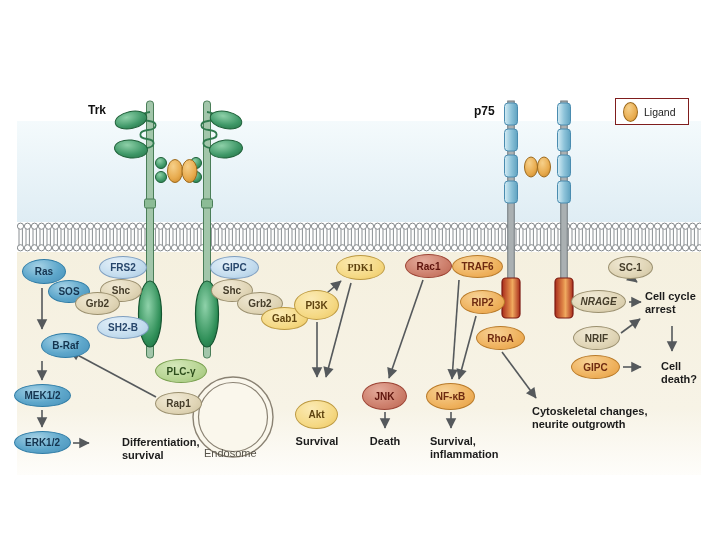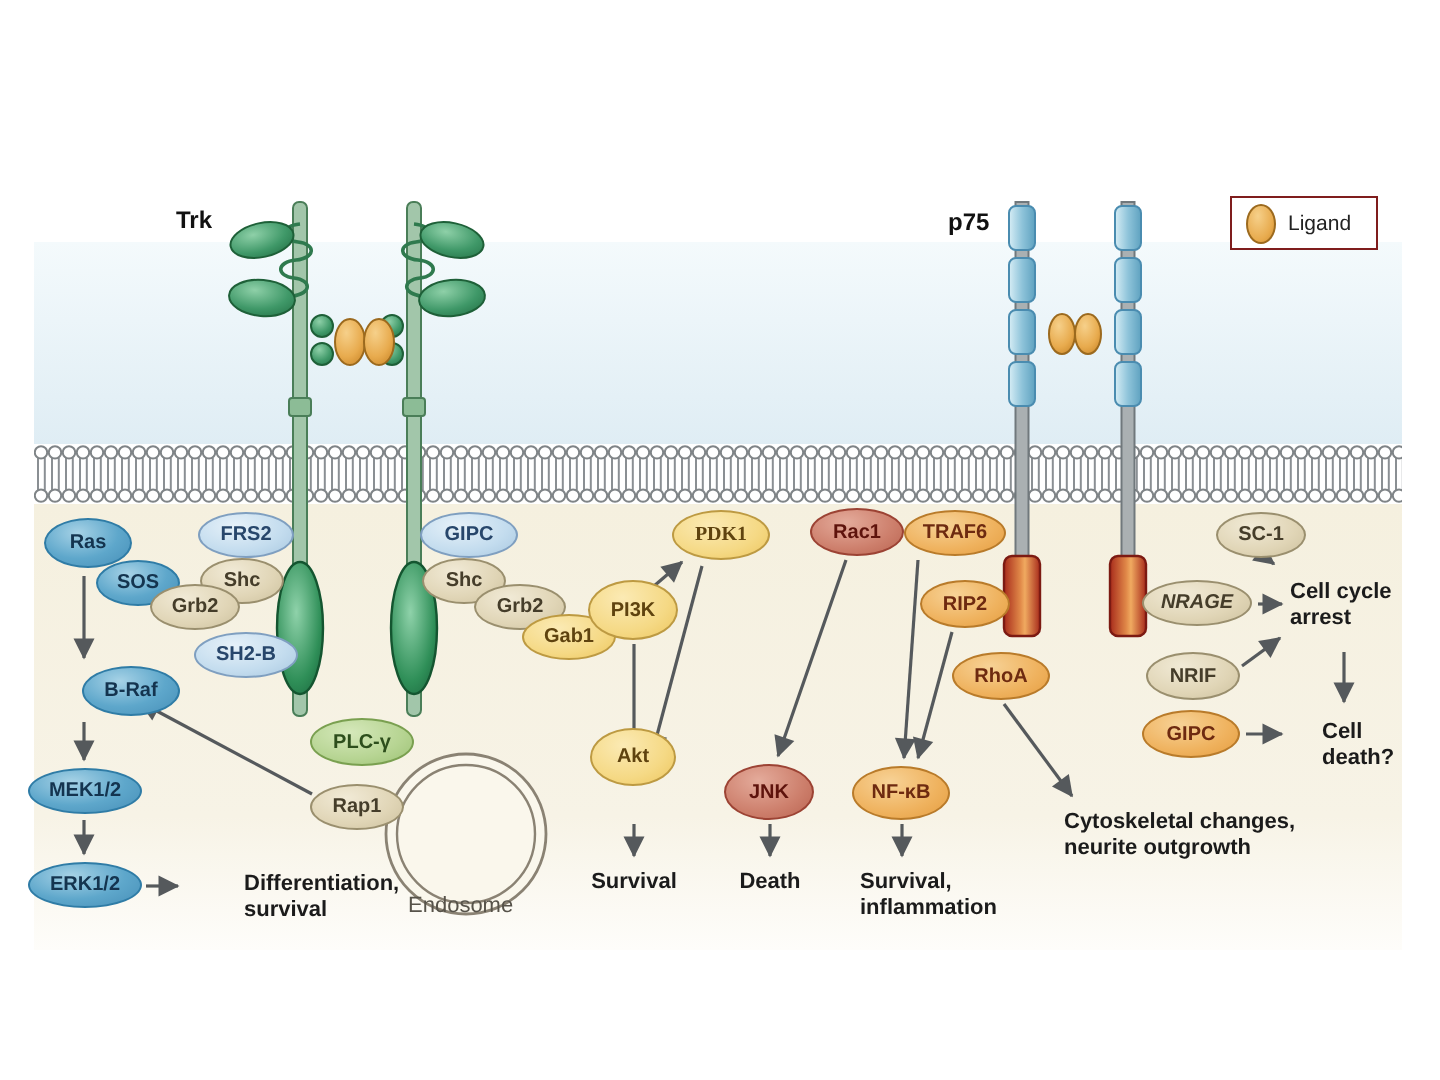--- a/index.html
+++ b/index.html
@@ -191,21 +191,21 @@
   <div class="node green" style="left:155px;top:359px;width:52px;height:24px;">PLC-γ</div>
   <div class="node tan" style="left:155px;top:392px;width:47px;height:23px;">Rap1</div>
   <div class="endo-lbl" style="left:204px;top:411px;margin-top:36px;">Endosome</div>
 
   <div class="node lblue" style="left:210px;top:256px;width:49px;height:23px;">GIPC</div>
   <div class="node tan" style="left:211px;top:279px;width:42px;height:23px;">Shc</div>
   <div class="node tan" style="left:237px;top:292px;width:46px;height:23px;">Grb2</div>
   <div class="node yellow" style="left:261px;top:307px;width:47px;height:23px;">Gab1</div>
   <div class="node yellow" style="left:294px;top:290px;width:45px;height:30px;">PI3K</div>
   <div class="node yellow" style="left:336px;top:255px;width:49px;height:25px;font-family:Liberation Serif, serif;">PDK1</div>
-  <div class="node yellow" style="left:295px;top:364px;width:43px;height:29px;">Akt</div>
+  <div class="node yellow" style="left:295px;top:400px;width:43px;height:29px;">Akt</div>
 
   <div class="node red" style="left:405px;top:254px;width:47px;height:24px;">Rac1</div>
   <div class="node orange" style="left:452px;top:255px;width:51px;height:23px;">TRAF6</div>
   <div class="node orange" style="left:460px;top:290px;width:45px;height:24px;">RIP2</div>
   <div class="node orange" style="left:476px;top:326px;width:49px;height:24px;">RhoA</div>
   <div class="node red" style="left:362px;top:382px;width:45px;height:28px;">JNK</div>
   <div class="node orange" style="left:426px;top:383px;width:49px;height:27px;">NF-κB</div>
 
   <div class="node tan" style="left:608px;top:256px;width:45px;height:23px;">SC-1</div>
   <div class="node tan" style="left:571px;top:290px;width:55px;height:23px;font-style:italic;">NRAGE</div>

